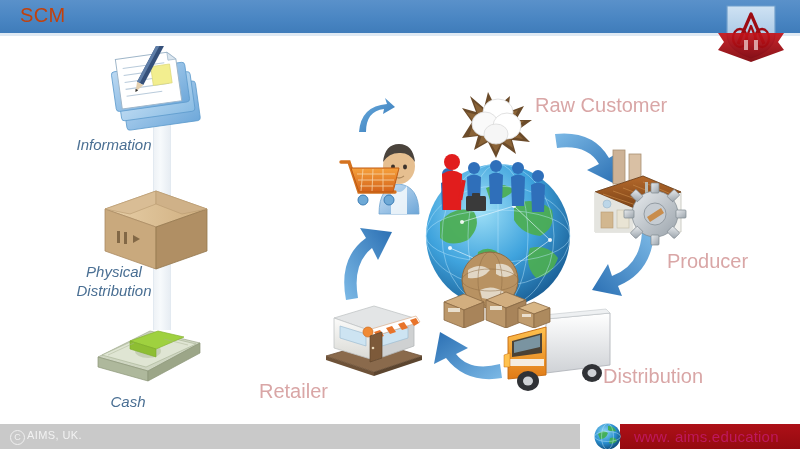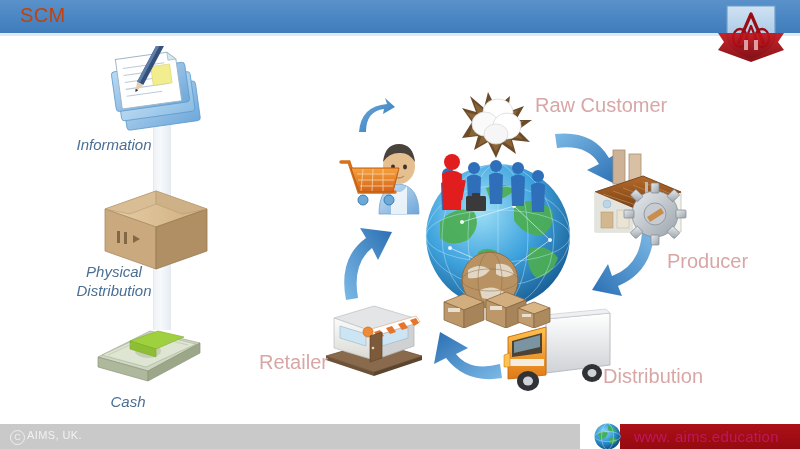--- a/index.html
+++ b/index.html
@@ -86,21 +86,21 @@
     position: absolute;
     font-size: 20px;
     color: #d9a6a6;
     white-space: nowrap;
     font-family: "Liberation Sans", sans-serif;
   }
   .lbl-customer   { left: 245px; top: 128px; }
   .lbl-raw        { left: 535px; top: 94px;  }
   .lbl-producer   { left: 667px; top: 250px; }
   .lbl-distrib    { left: 603px; top: 365px; }
-  .lbl-retailer   { left: 259px; top: 351px; }
+  .lbl-retailer   { left: 259px; top: 380px; }
 
   
   .node { position: absolute; }
   .n-customer  { left: 333px; top: 128px; width: 100px; height: 92px; }
   .n-raw       { left: 458px; top: 86px;  width: 84px;  height: 76px; }
   .n-producer  { left: 585px; top: 148px; width: 110px; height: 102px; }
   .n-distrib   { left: 498px; top: 297px; width: 124px; height: 104px; }
   .n-retailer  { left: 322px; top: 282px; width: 104px; height: 96px; }
   .n-globe     { left: 410px; top: 152px; width: 176px; height: 176px; }
 

